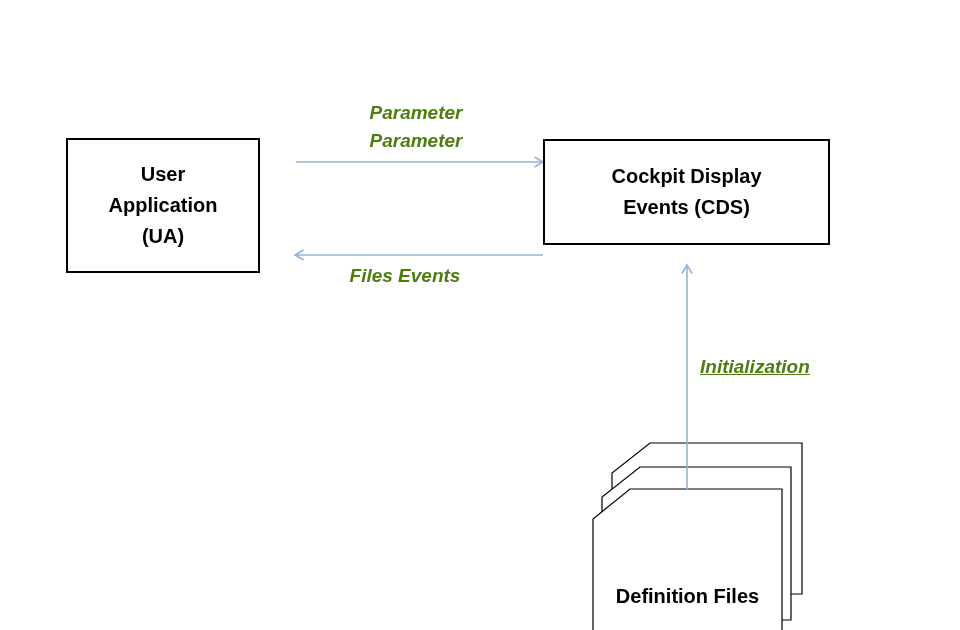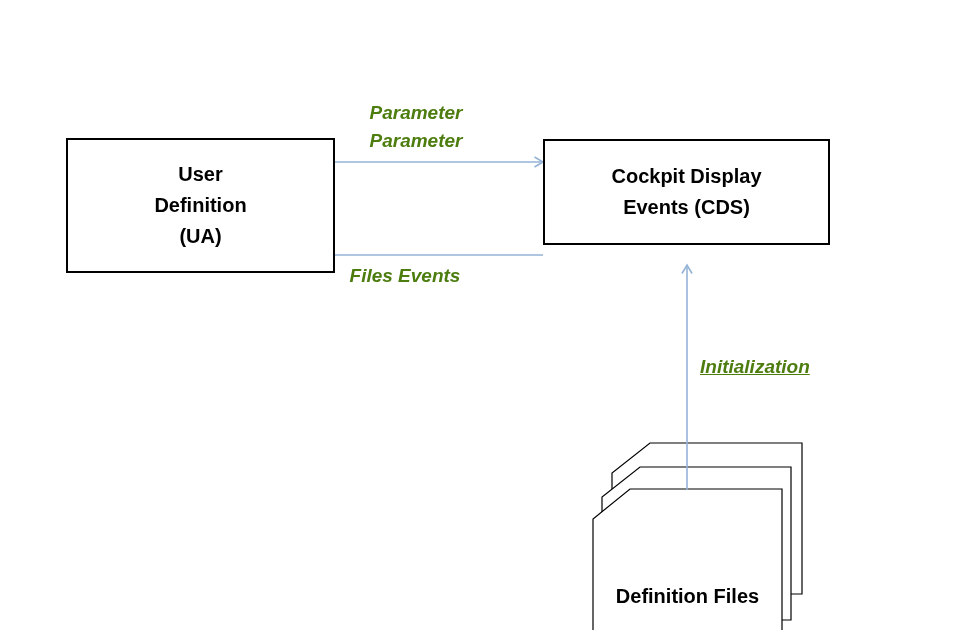--- a/index.html
+++ b/index.html
@@ -33,21 +33,21 @@
     align-items: center;
     text-align: center;
     font-weight: bold;
     font-size: 20px;
     line-height: 31px;
     box-sizing: border-box;
   }
   .node-ua {
     left: 66px;
     top: 138px;
-    width: 269px;
+    width: 194px;
     height: 135px;
   }
   .node-cds {
     left: 543px;
     top: 139px;
     width: 287px;
     height: 106px;
   }
   .node-df-label {
     position: absolute;
@@ -112,21 +112,21 @@
     </g>
 
     <g stroke="#95B3D7" stroke-width="1.6" fill="none">
       <line x1="687" y1="490" x2="687" y2="267"></line>
       <polyline points="682,273.5 687,265 692,273.5"></polyline>
     </g>
   </svg>
 
   <div class="node-box node-ua">
     <span class="lbl-line">User</span>
-    <span class="lbl-line">Definition</span>
+    <span class="lbl-line">Application</span>
     <span class="lbl-line">(UA)</span>
   </div>
 
   <div class="node-box node-cds">
     <span class="lbl-line">Cockpit Display</span>
     <span class="lbl-line">Events (CDS)</span>
   </div>
 
   <div class="node-df-label">
     <span class="lbl-line">Definition Files</span>

